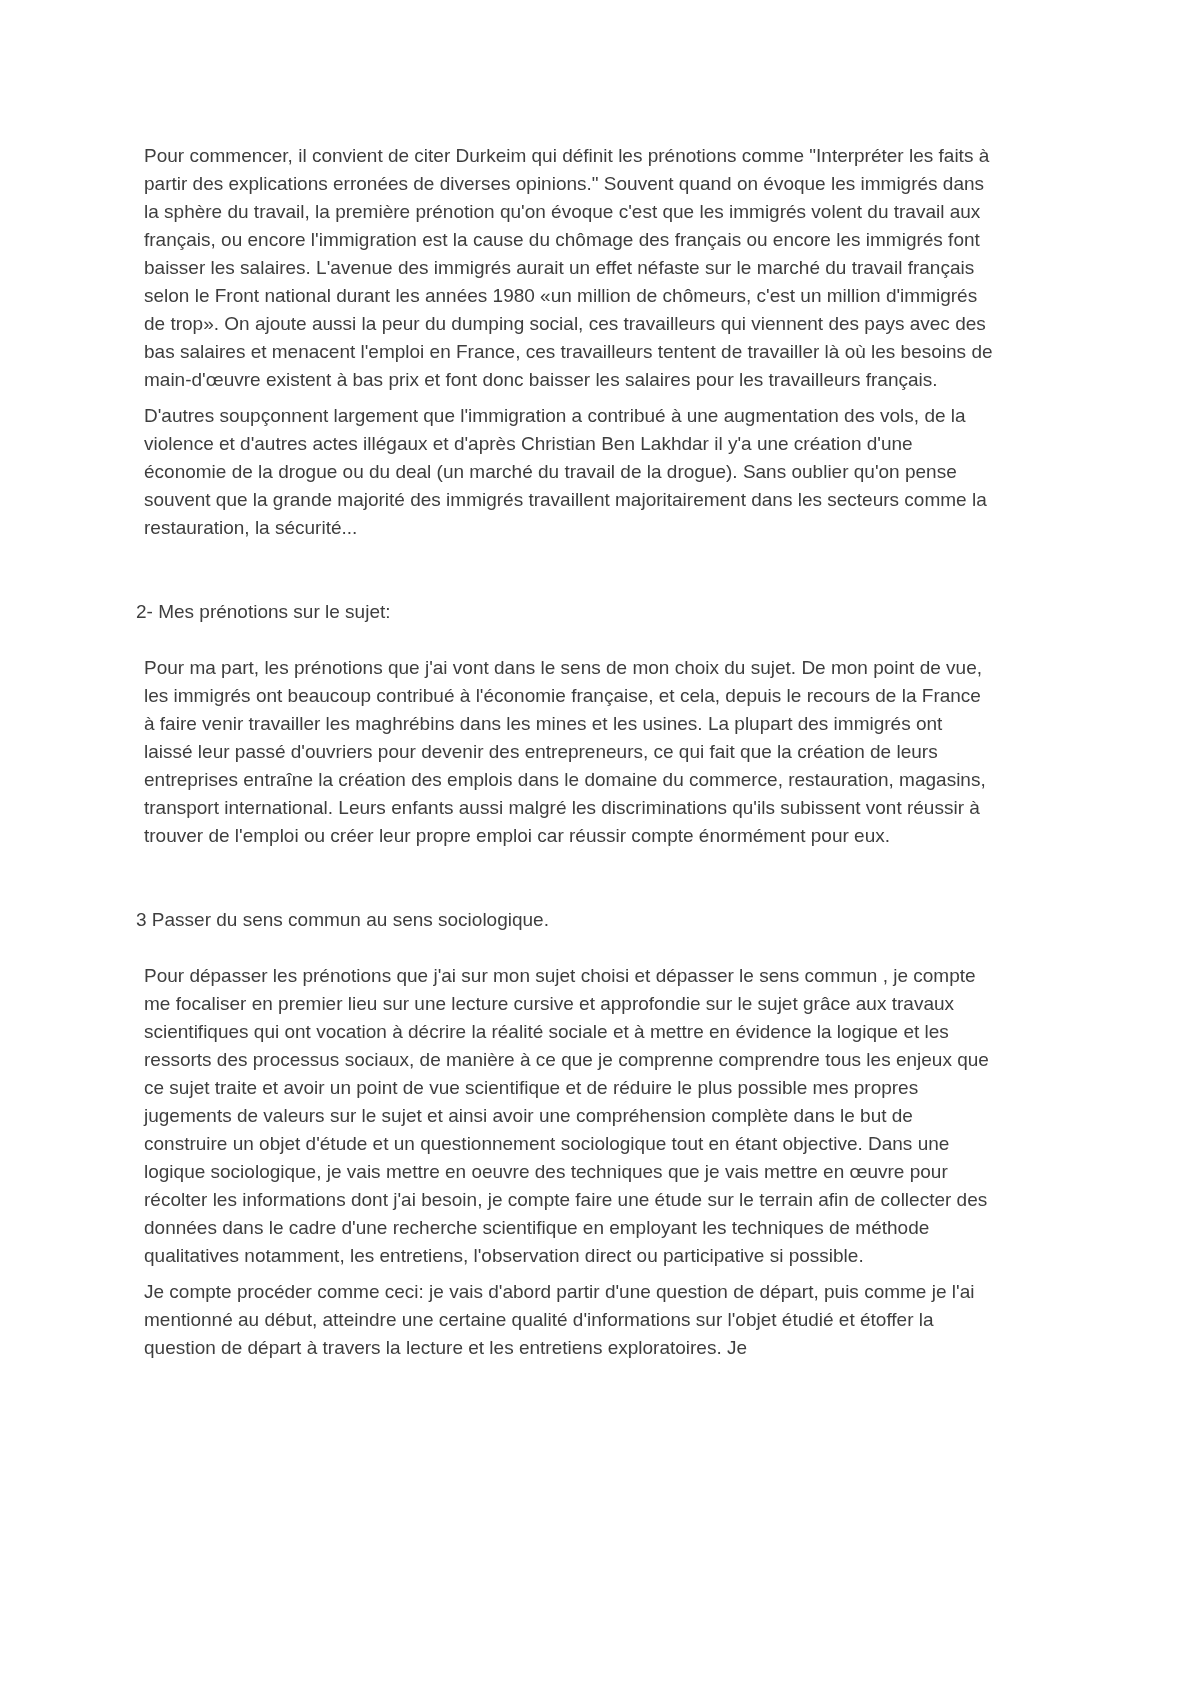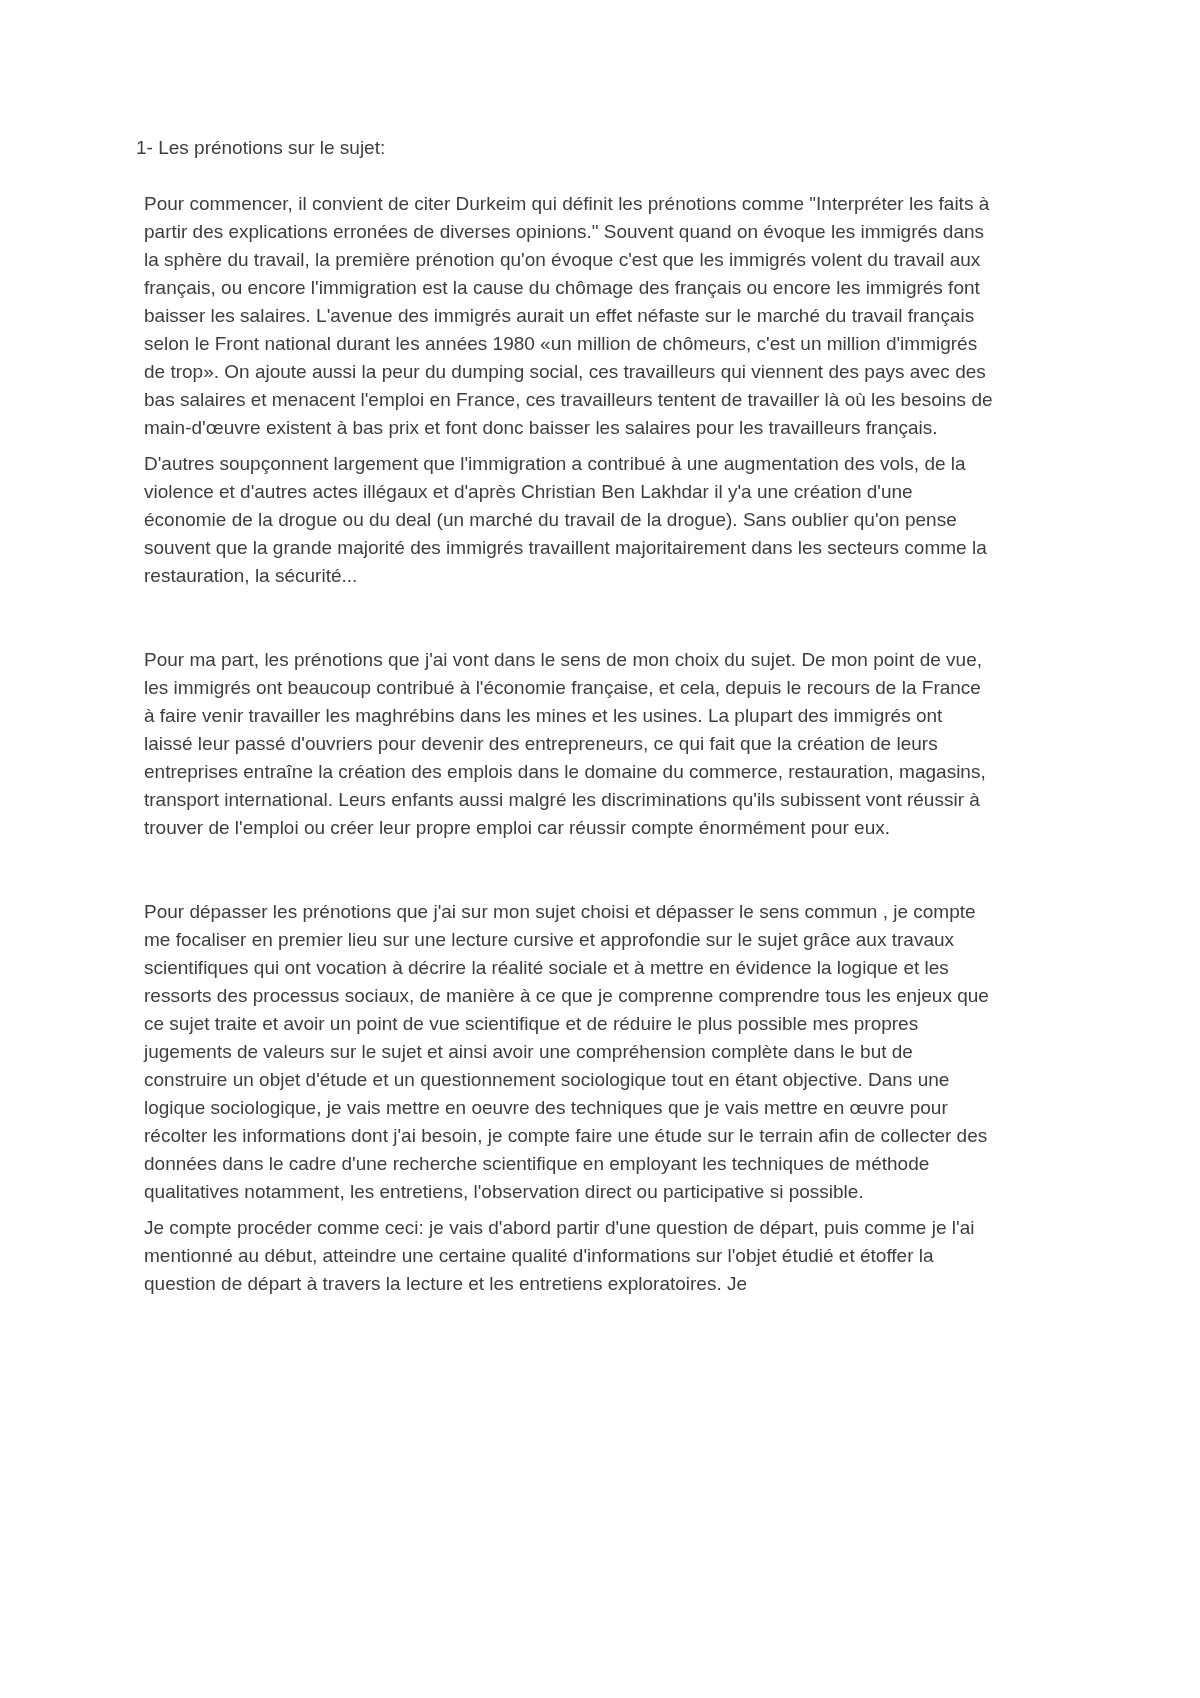--- a/index.html
+++ b/index.html
@@ -35,27 +35,28 @@
   .para {
     margin: 8px;
   }
 </style>
 </head>
 <body>
 
 <div class="page">
 
   <section class="doc-section">
-    <div class="heading">1- Les prénotions sur le sujet:</div>
     <p class="para">Pour commencer, il convient de citer Durkeim qui définit les prénotions comme "Interpréter les faits à partir des explications erronées de diverses opinions." Souvent quand on évoque les immigrés dans la sphère du travail, la première prénotion qu'on évoque c'est que les immigrés volent du travail aux français, ou encore l'immigration est la cause du chômage des français ou encore les immigrés font baisser les salaires. L'avenue des immigrés aurait un effet néfaste sur le marché du travail français selon le Front national durant les années 1980 «un million de chômeurs, c'est un million d'immigrés de trop». On ajoute aussi la peur du dumping social, ces travailleurs qui viennent des pays avec des bas salaires et menacent l'emploi en France, ces travailleurs tentent de travailler là où les besoins de main-d'œuvre existent à bas prix et font donc baisser les salaires pour les travailleurs français.</p>
     <p class="para">D'autres soupçonnent largement que l'immigration a contribué à une augmentation des vols, de la violence et d'autres actes illégaux et d'après Christian Ben Lakhdar il y'a  une  création d'une économie de la drogue ou du deal  (un marché du travail de la drogue). Sans oublier qu'on pense souvent que la grande majorité des immigrés travaillent majoritairement dans les secteurs comme la restauration, la sécurité...</p>
   </section>
 
   <section class="doc-section">
+    <div class="heading">2- Mes prénotions sur le sujet:</div>
     <p class="para">Pour ma part, les prénotions que j'ai vont dans le sens de mon choix du sujet. De mon point de vue, les immigrés ont beaucoup contribué à l'économie française, et cela, depuis le recours de la France à faire venir travailler les maghrébins dans les mines et les usines. La plupart des immigrés ont laissé leur passé d'ouvriers pour devenir des entrepreneurs, ce qui fait que la création de leurs entreprises entraîne la création des emplois dans le domaine du commerce, restauration, magasins, transport international. Leurs enfants aussi malgré les discriminations qu'ils subissent vont réussir à trouver de l'emploi ou créer leur propre emploi car réussir compte énormément pour eux.</p>
   </section>
 
   <section class="doc-section">
+    <div class="heading">3 Passer du sens commun au sens sociologique.</div>
     <p class="para">Pour dépasser les prénotions que j'ai sur mon sujet choisi et dépasser le sens commun , je compte me focaliser en premier lieu sur une lecture cursive et approfondie sur le sujet grâce aux travaux scientifiques qui ont vocation à décrire la réalité sociale et à mettre en évidence la logique et les ressorts des processus sociaux, de manière à ce que je comprenne comprendre tous les enjeux que ce sujet traite et avoir un point de vue scientifique et de réduire le plus possible mes propres jugements de valeurs sur le sujet et ainsi avoir une compréhension complète dans le but  de construire un objet d'étude et un questionnement sociologique tout en étant objective. Dans une logique sociologique, je vais mettre en oeuvre des techniques que je vais mettre en œuvre pour récolter les informations dont j'ai besoin,  je compte faire une étude  sur le terrain afin de collecter des données dans le cadre d'une recherche scientifique en employant les  techniques de méthode qualitatives notamment, les entretiens, l'observation direct ou participative si possible.</p>
     <p class="para">Je compte procéder comme ceci: je vais d'abord partir d'une question de départ, puis comme je l'ai mentionné au début, atteindre une certaine qualité d'informations sur l'objet étudié et étoffer la question de départ à travers la lecture et les entretiens exploratoires. Je</p>
   </section>
 
 </div>
 
 </body></html>

